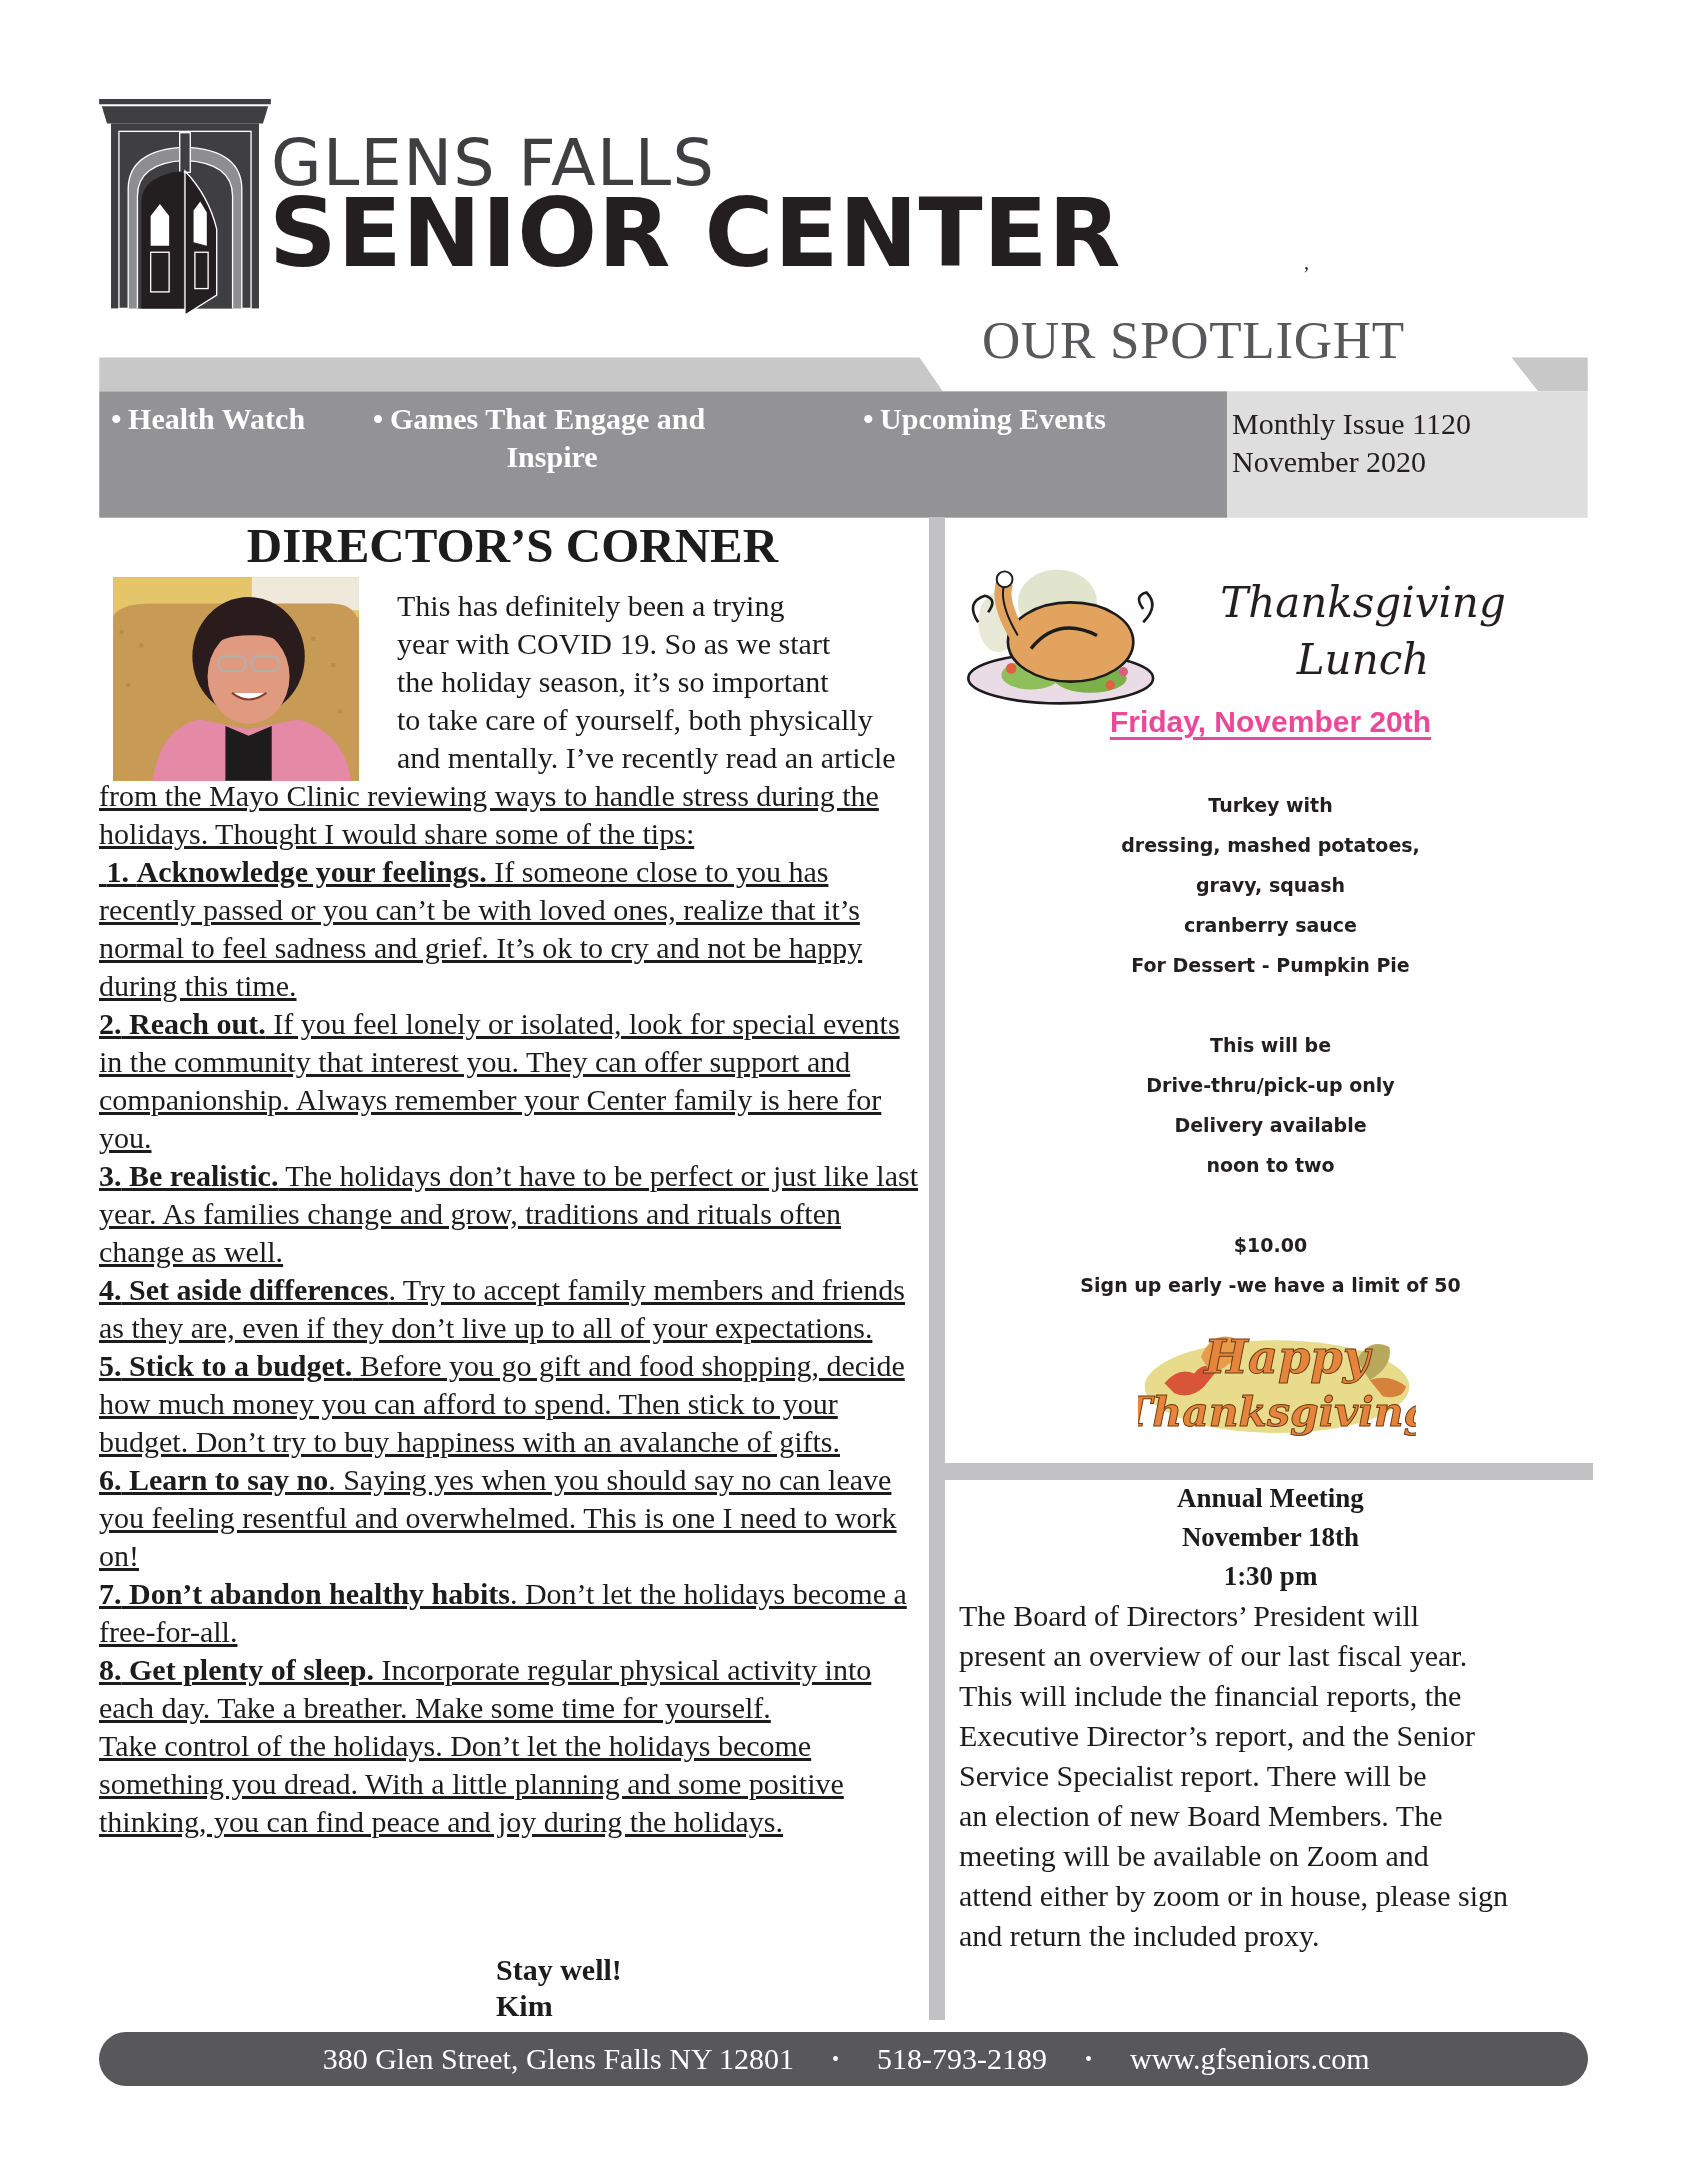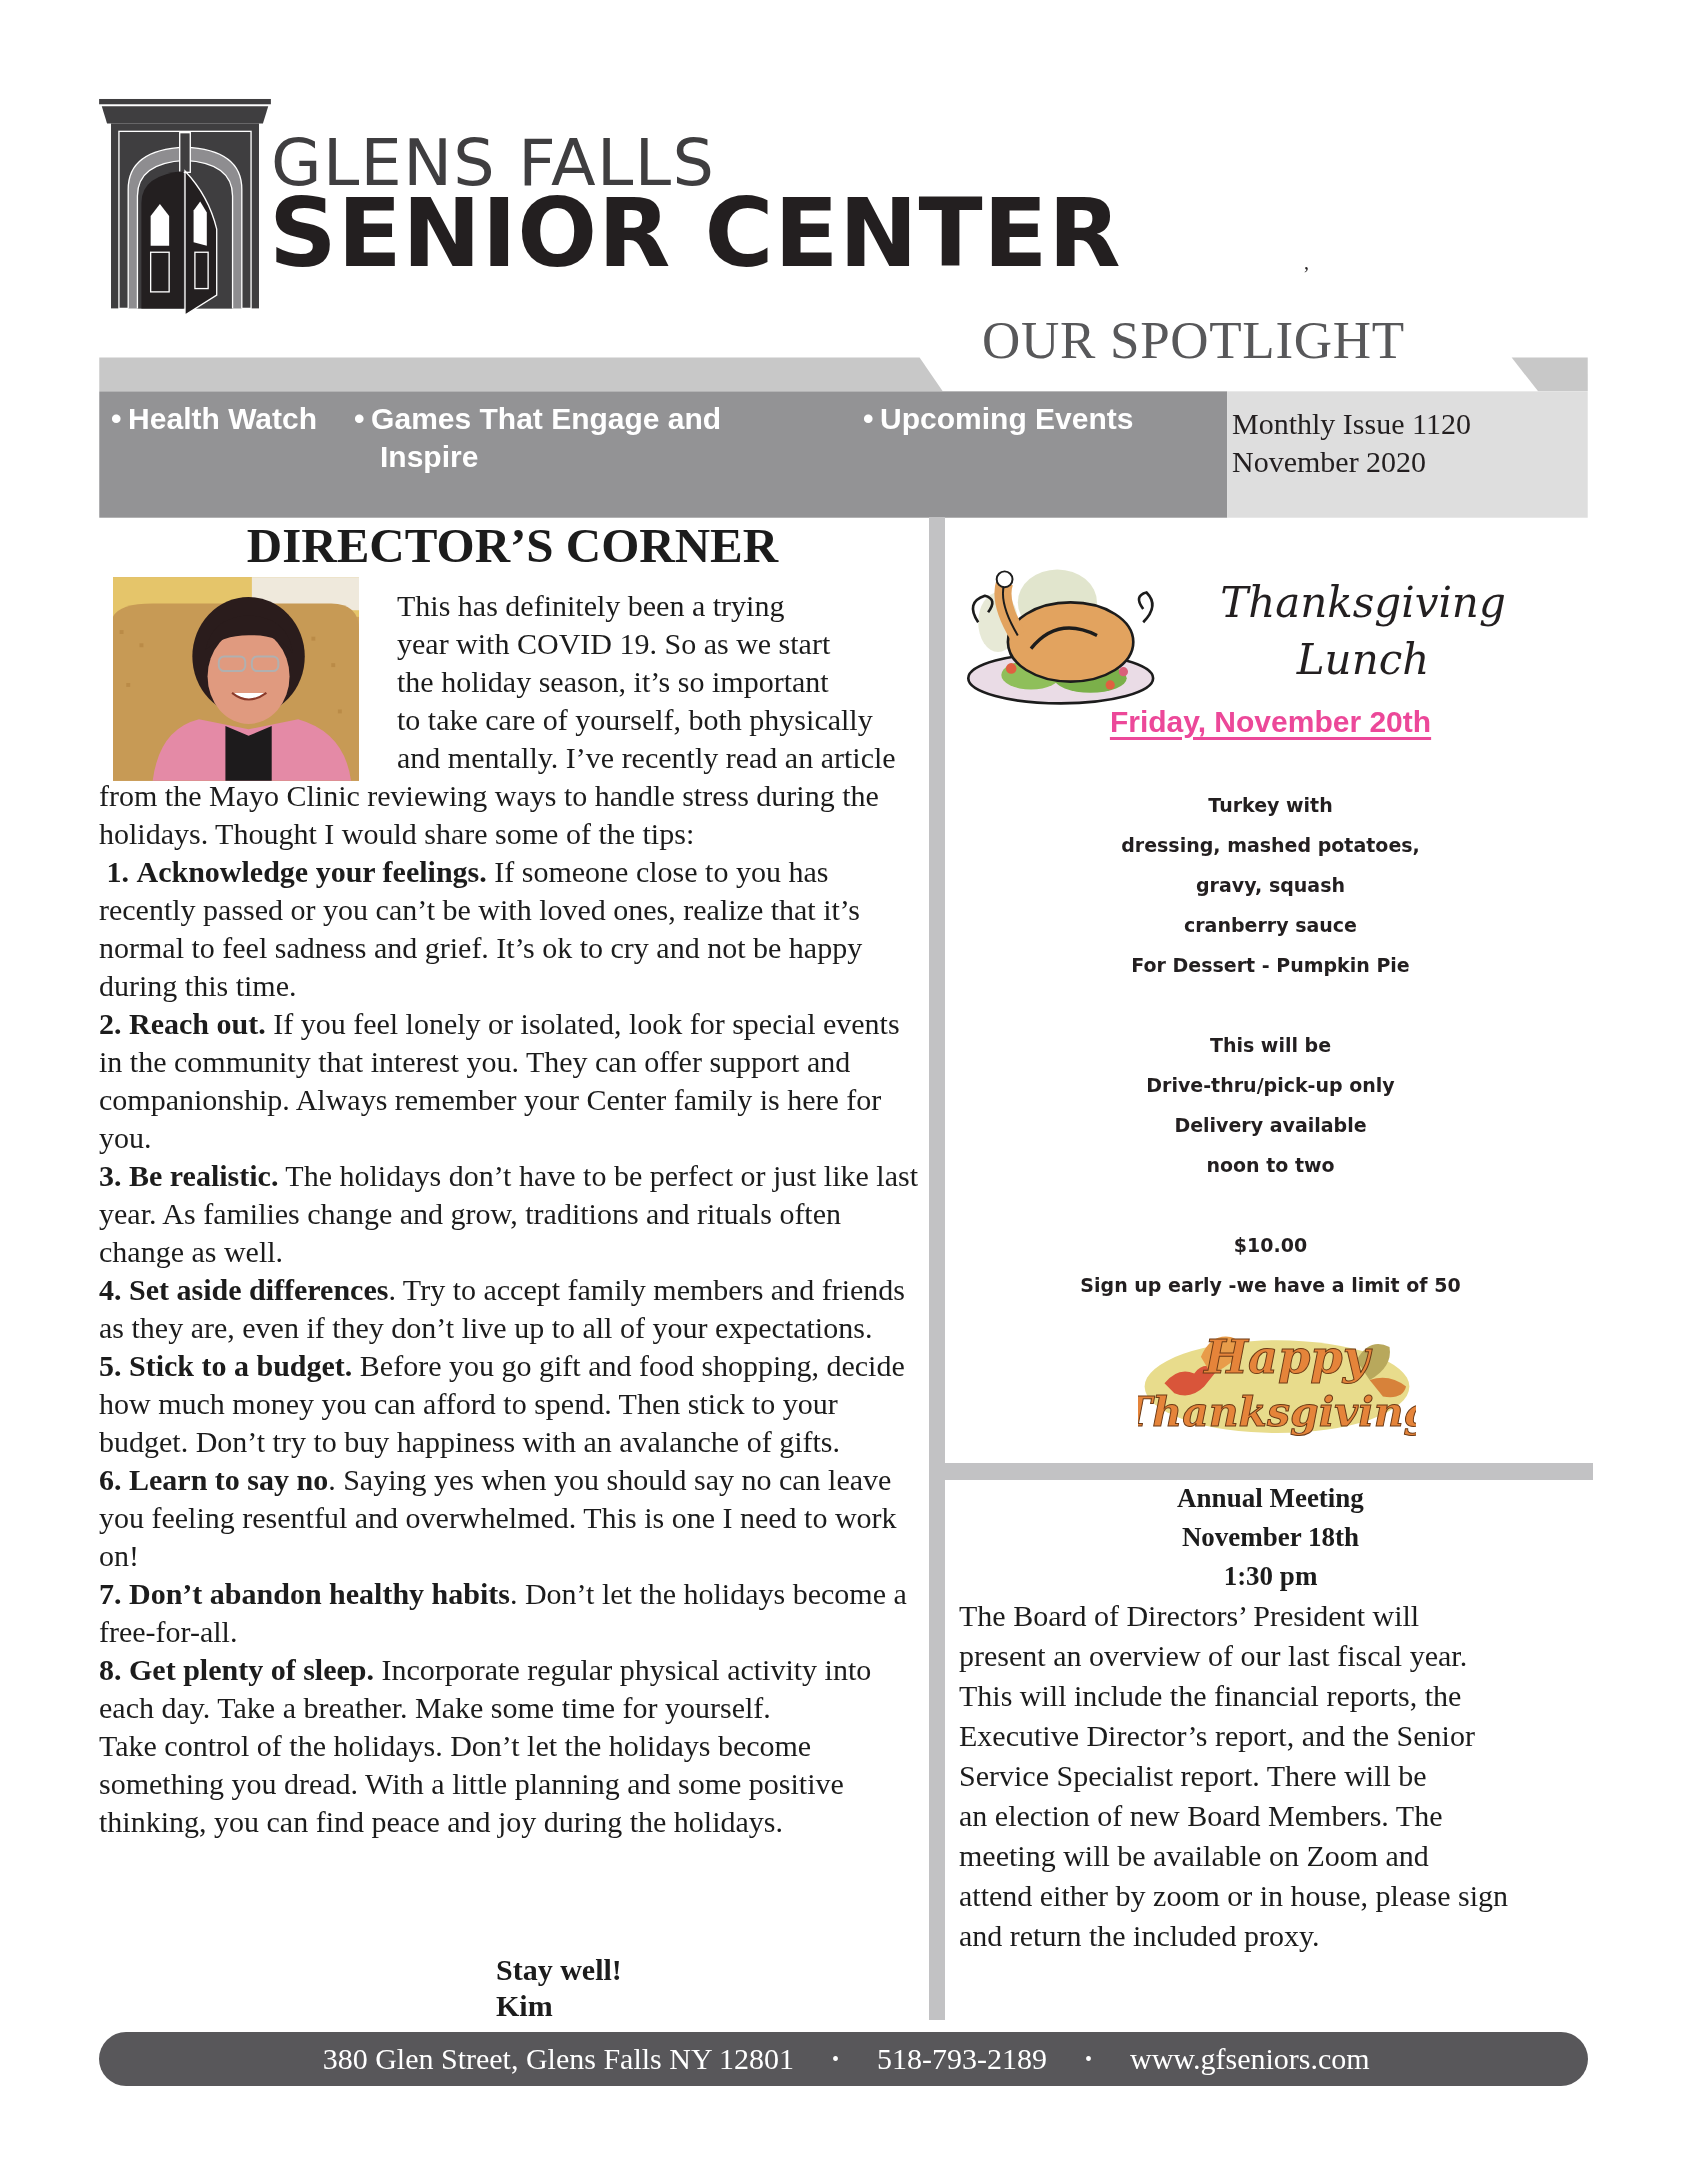--- a/index.html
+++ b/index.html
@@ -8,37 +8,37 @@
 
   
   #logo-icon { left: 99px; top: 97px; width: 172px; height: 218px; }
   #logo-line1 { left: 271px; top: 131px; font-family: "DejaVu Sans", sans-serif; font-size: 64px; font-weight: 400; color: #3f3e40; letter-spacing: 1.3px; line-height: 1; transform: scaleX(1.02); transform-origin: left; }
   #logo-line2 { left: 269px; top: 187px; font-family: "DejaVu Sans", sans-serif; font-size: 94px; font-weight: 700; color: #231f20; letter-spacing: 0.7px; line-height: 1; }
   #stray-mark { left: 1303px; top: 263px; font-size: 20px; color: #231f20; }
 
   
   #banner-svg { left: 99px; top: 351px; width: 1489px; height: 172px; }
   #spotlight-title { left: 982px; top: 314px; font-size: 53px; color: #58585a; font-family: "Liberation Serif", serif; letter-spacing: 0.7px; line-height: 1; }
-  .nav-item { position: absolute; color: #ffffff; font-weight: 700; font-size: 30px; line-height: 38px; font-family: Liberation Sans, sans-serif; }
+  .nav-item { position: absolute; color: #ffffff; font-weight: 700; font-size: 30px; line-height: 38px; font-family: Liberation Serif, serif; text-align: center; }
   .nav-item .bullet { margin-right: 6.6px; }
   #nav-health { left: 111px; top: 400px; }
   #nav-games { left: 354px; top: 400px; width: 370px; }
   #nav-games .line2 { display: block; padding-left: 26px; }
   #nav-upcoming { left: 863px; top: 400px; }
   #issue-box { left: 1232px; top: 405px; font-size: 30px; line-height: 38px; color: #231f20; }
 
   
   #v-divider { left: 929px; top: 517px; width: 16px; height: 1503px; background: #c2c2c4; }
   #h-divider { left: 945px; top: 1463px; width: 648px; height: 16.5px; background: #c2c2c4; }
 
   
   #dc-title { left: 99px; width: 827px; top: 519px; text-align: center; font-size: 49px; font-weight: 700; color: #1c1c1c; line-height: 1.1; }
   #director-photo { left: 113px; top: 577px; width: 246px; height: 204px; overflow: hidden; }
   #dc-intro { left: 397px; top: 587px; width: 529px; font-size: 30px; line-height: 38px; }
-  #dc-body { left: 99px; top: 777px; width: 830px; font-size: 30px; line-height: 38px; }
+  #dc-body { left: 99px; top: 777px; width: 830px; font-size: 30px; line-height: 38px; text-decoration: underline; }
   #dc-body p { margin: 0; }
   #dc-body b { font-weight: 700; }
   #dc-signoff { left: 496px; top: 1952px; font-size: 30px; line-height: 36px; font-weight: 700; }
 
   
   #turkey-icon { left: 958px; top: 543px; width: 212px; height: 165px; }
   #tg-title { left: 1178px; top: 574px; width: 370px; text-align: center; font-family: "DejaVu Serif", serif; font-style: italic; font-size: 42px; line-height: 57px; color: #231f20; }
   #tg-date { left: 953px; top: 705px; width: 635px; text-align: center; font-family: "Liberation Sans", sans-serif; font-weight: 700; font-size: 30px; text-decoration: underline; text-underline-offset: 5.3px; color: #ec4899; }
   #tg-details { left: 953px; top: 785px; width: 635px; text-align: center; font-family: "DejaVu Sans", sans-serif; font-weight: 700; font-size: 19px; line-height: 40px; color: #231f20; }
   #tg-details .gap { height: 40px; }

